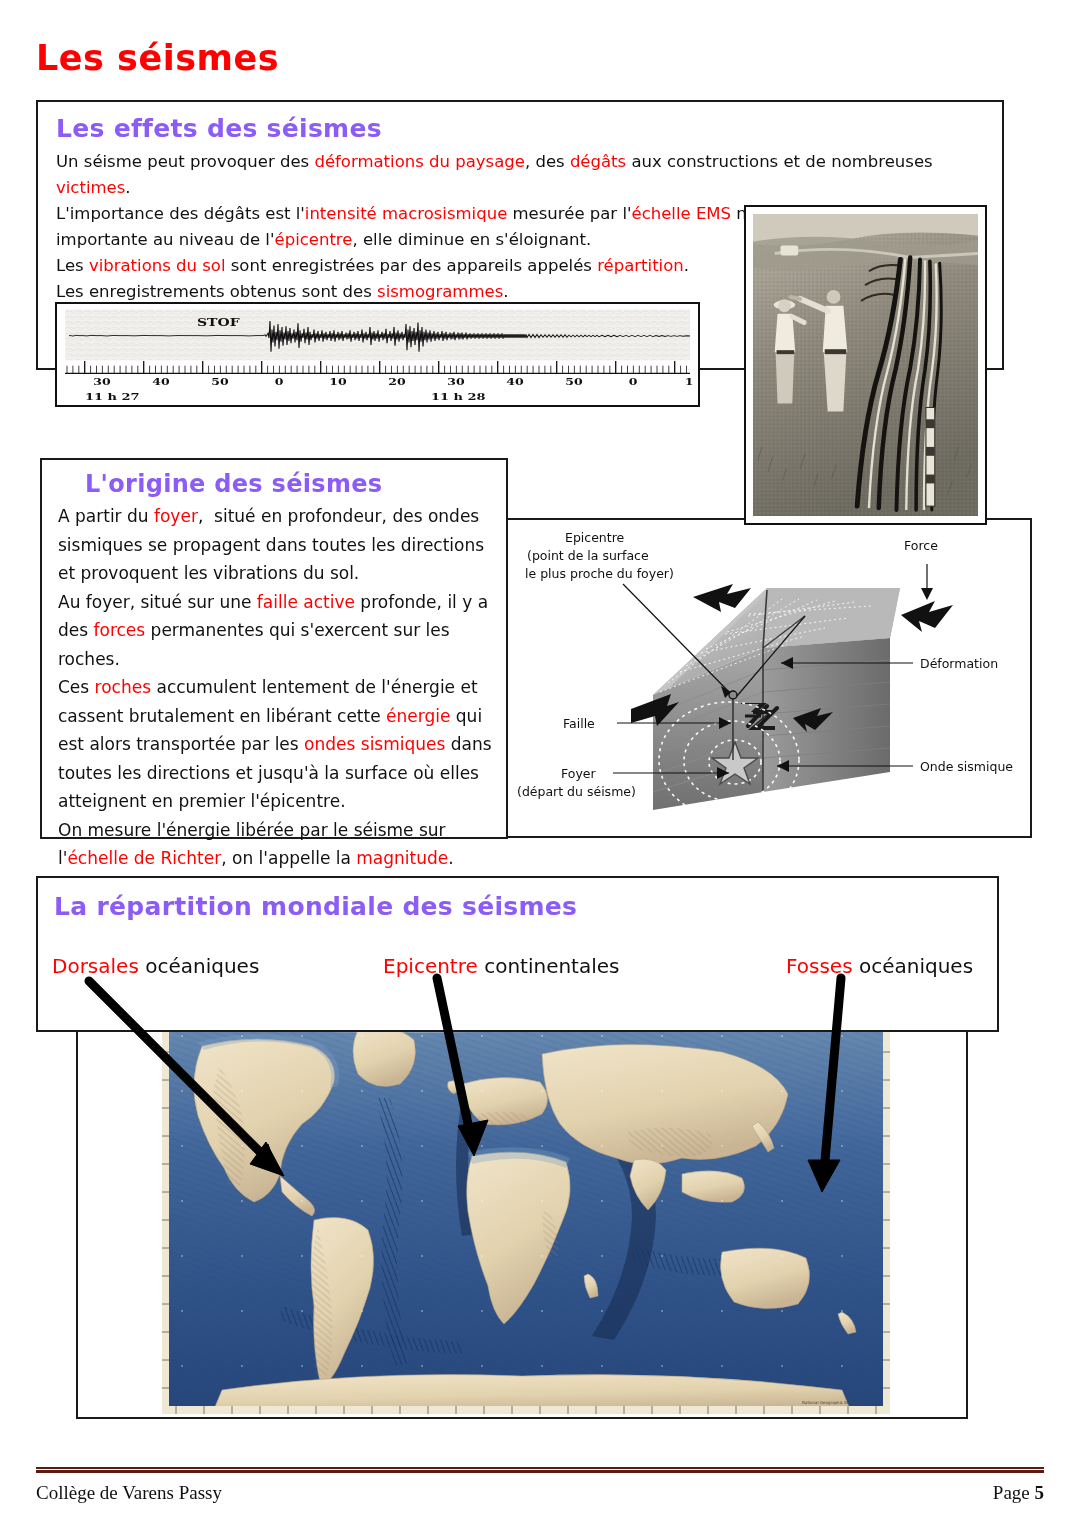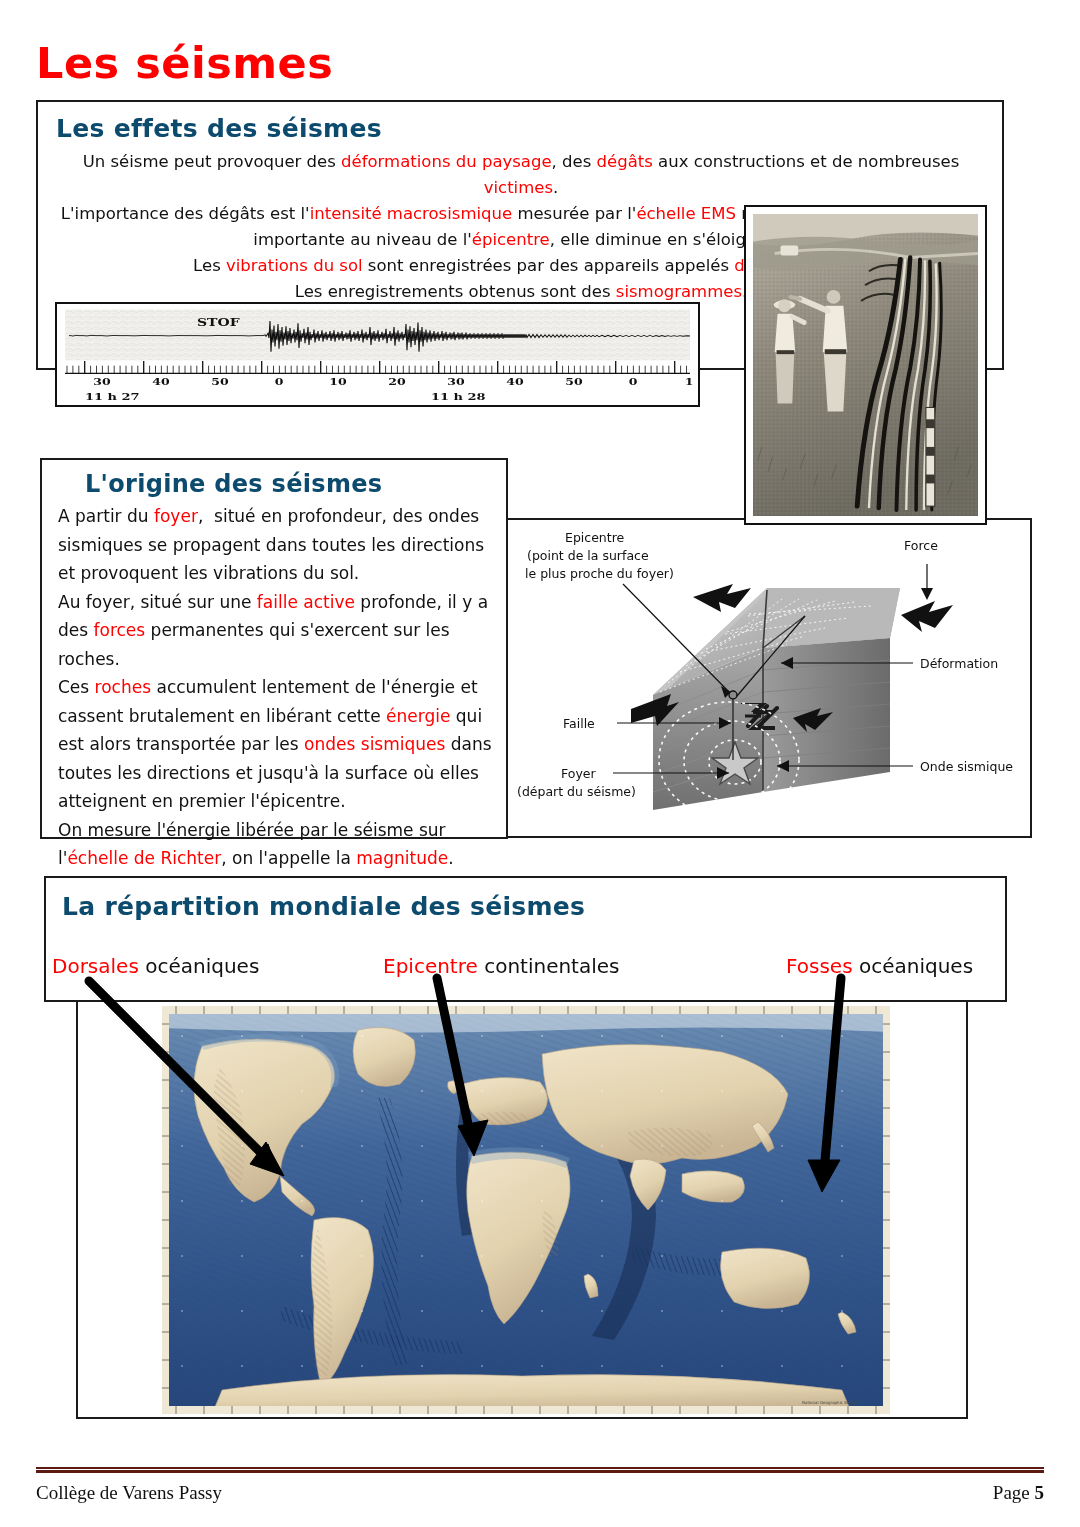--- a/index.html
+++ b/index.html
@@ -9,48 +9,47 @@
     background:#ffffff;
     font-family:"DejaVu Sans", sans-serif;
     position:relative;
     overflow:hidden;
   }
   .page { position:absolute; inset:0; }
 
   
   #page-title {
     position:absolute; left:36px; top:38px;
-    font-size:43px; font-weight:bold; color:#ff0000;
+    font-size:35px; font-weight:bold; color:#ff0000;
     letter-spacing:0.5px;
     font-family:"DejaVu Sans", sans-serif;
   }
 
   
   .box {
     position:absolute;
     background:#ffffff;
     border:2px solid #1a1a1a;
   }
   .sec-title {
-    font-size:25px; font-weight:bold; color:#0c4a6e;
+    font-size:25px; font-weight:bold; color:#8b5cf6;
     letter-spacing:0.3px;
     margin:0 0 4px 0;
   }
   .rd { color:#ff0000; }
 
   
   #box-effets { left:36px; top:100px; width:968px; height:270px; z-index:3; }
   #box-effets .inner { padding:12px 16px 0 18px; }
   #box-effets .sec-title { font-size:25px; margin-bottom:6px; }
   #box-effets p {
     margin:0;
     font-size:16.5px;
     line-height:26px;
     color:#111111;
-    text-align:center;
   }
 
   
   #photo-fault {
     position:absolute; left:744px; top:205px; width:243px; height:320px;
     border:2px solid #111; background:#ffffff; padding:7px; z-index:6;
   }
   #photo-fault .ph { width:100%; height:100%; position:relative; overflow:hidden;
     background:#8a867c; }
 
@@ -63,21 +62,21 @@
   #box-origine { left:40px; top:458px; width:468px; height:381px; z-index:4; }
   #box-origine .inner { padding:10px 12px 0 16px; }
   #box-origine .sec-title { font-size:24px; margin-bottom:4px;margin-left:27px; }
   #box-origine p { margin:0; font-size:17px; line-height:28.5px; color:#111111; }
 
   
   #box-diagram { left:503px; top:518px; width:529px; height:320px; z-index:3; }
   #diagram-svg { display:block; width:100%; height:100%; }
 
   
-  #box-repart { left:44px; top:876px; width:963px; height:126px; z-index:4;text-decoration:underline; }
+  #box-repart { left:36px; top:876px; width:963px; height:156px; z-index:4;text-decoration:underline; }
   #box-repart .sec-title { position:absolute; left:16px; top:14px; font-size:25px; }
   .map-label {
     position:absolute; font-size:20px; color:#111111; white-space:nowrap;
   }
   #lbl-dorsales  { left:52px;  top:954px; z-index:6; }
   #lbl-montagnes { left:383px; top:954px; z-index:6; }
   #lbl-fosses    { left:786px; top:954px; z-index:6;text-align:center; }
 
   
   #box-map { left:76px; top:999px; width:892px; height:420px; z-index:2; }
@@ -112,21 +111,21 @@
 <div class="page">
 
   <div id="page-title">Les séismes</div>
 
   <div class="box" id="box-effets">
     <div class="inner">
       <div class="sec-title">Les effets des séismes</div>
       <p>Un séisme peut provoquer des <span class="rd">déformations du paysage</span>, des <span class="rd">dégâts</span> aux constructions et de nombreuses <span class="rd">victimes</span>.</p>
       <p>L'importance des dégâts est l'<span class="rd">intensité macrosismique</span> mesurée par l'<span class="rd">échelle EMS</span> notée de&nbsp; I à XII, elle est plus</p>
       <p>importante au niveau de l'<span class="rd">épicentre</span>, elle diminue en s'éloignant.</p>
-      <p>Les <span class="rd">vibrations du sol</span> sont enregistrées par des appareils appelés <span class="rd">déformations</span>.</p>
+      <p>Les <span class="rd">vibrations du sol</span> sont enregistrées par des appareils appelés <span class="rd">répartition</span>.</p>
       <p>Les enregistrements obtenus sont des <span class="rd">sismogrammes</span>.</p>
     </div>
   </div>
 
   <div id="photo-fault">
     <div class="ph">
       <svg viewBox="0 0 229 306" preserveAspectRatio="none" style="width:100%;height:100%;display:block;">
         <defs>
           <linearGradient id="grassG" x1="0" y1="0" x2="0.3" y2="1">
             <stop offset="0%" stop-color="#b9b4a6"></stop>

